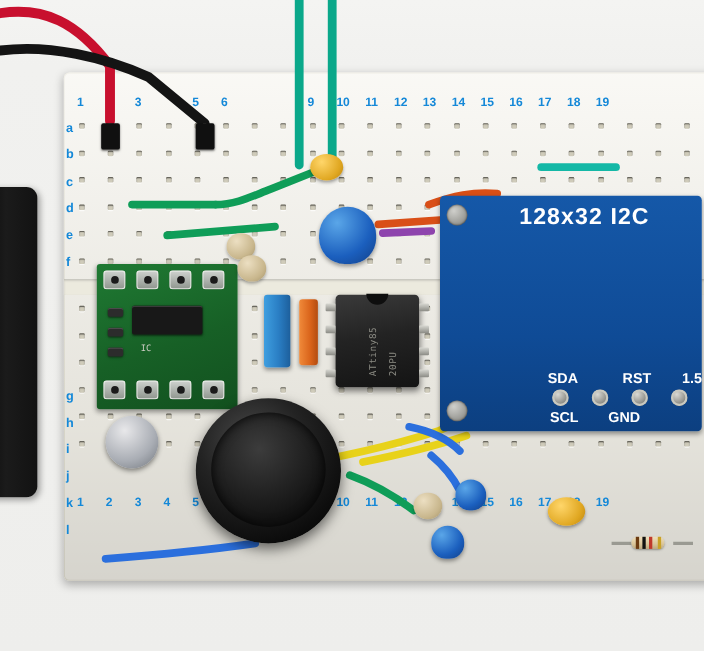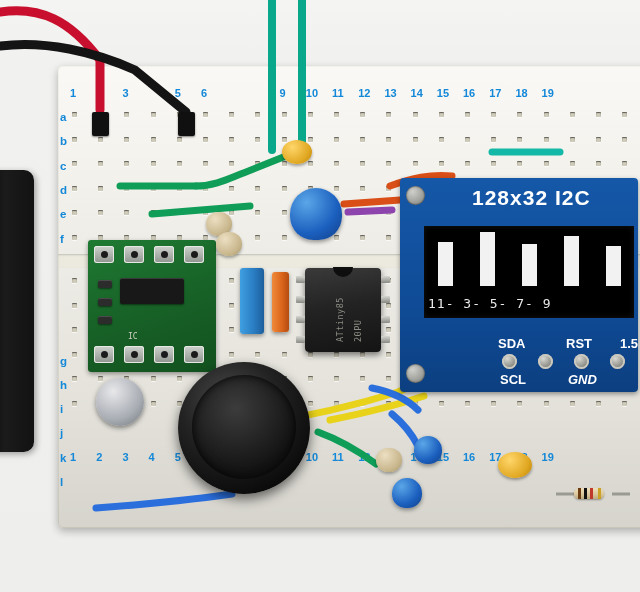--- a/index.html
+++ b/index.html
@@ -469,33 +469,25 @@
     <path d="M612,494 L630,494" stroke="#9a9a92" stroke-width="3" fill="none"></path>
 
     <path d="M100,112 L100,128" stroke="#6f6f68" stroke-width="3"></path>
     <path d="M186,112 L186,128" stroke="#6f6f68" stroke-width="3"></path>
   </svg>
 
   <div class="oled">
     <div class="mount" style="left:6px;top:8px;"></div>
     <div class="mount" style="left:6px;top:186px;"></div>
     <div class="oled-title">128x32 I2C</div>
-    <div class="oled-screen">
-      <div class="bar" style="left:14px;top:16px;width:15px;height:44px;"></div>
-      <div class="bar" style="left:56px;top:6px;width:15px;height:54px;"></div>
-      <div class="bar" style="left:98px;top:18px;width:15px;height:42px;"></div>
-      <div class="bar" style="left:140px;top:10px;width:15px;height:50px;"></div>
-      <div class="bar" style="left:182px;top:20px;width:15px;height:40px;"></div>
-      <div class="oledtext" style="left:4px;top:70px;">11- 3- 5- 7- 9</div>
-    </div>
     <div class="pinlbl" style="left:98px;top:158px;">SDA</div>
     <div class="pinlbl" style="left:166px;top:158px;">RST</div>
     <div class="pinlbl" style="left:220px;top:158px;">1.5</div>
     <div class="pinlbl" style="left:100px;top:194px;">SCL</div>
-    <div class="pinlbl" style="left:168px;top:194px;font-style:italic;">GND</div>
+    <div class="pinlbl" style="left:153px;top:194px;">GND</div>
     <div class="pinpad" style="left:102px;top:176px;"></div>
     <div class="pinpad" style="left:138px;top:176px;"></div>
     <div class="pinpad" style="left:174px;top:176px;"></div>
     <div class="pinpad" style="left:210px;top:176px;"></div>
   </div>
 
   <div class="pcb">
     <div class="pad" style="left:6px;top:6px;">
         <div class="ph"></div>
       </div>
@@ -517,21 +509,21 @@
     <div class="pad" style="left:66px;top:106px;">
         <div class="ph"></div>
       </div>
     <div class="pad" style="left:96px;top:106px;">
         <div class="ph"></div>
       </div>
     <div class="chip-s" style="left:32px;top:38px;width:64px;height:26px;"></div>
     <div class="chip-s" style="left:10px;top:40px;width:14px;height:8px;background:#2c2c2c;"></div>
     <div class="chip-s" style="left:10px;top:58px;width:14px;height:8px;background:#2c2c2c;"></div>
     <div class="chip-s" style="left:10px;top:76px;width:14px;height:8px;background:#2c2c2c;"></div>
-    <div class="silk" style="left:40px;top:92px;">IC</div>
+    <div class="silk" style="left:40px;top:72px;">IC</div>
   </div>
 
   <div class="dip">
     <div class="dipnotch"></div>
     <div class="diptxt" style="left:30px;top:74px;">ATtiny85</div>
     <div class="diptxt" style="left:48px;top:74px;">20PU</div>
     <div class="pin" style="left:-9px;top:8px;"></div>
     <div class="pin" style="left:-9px;top:28px;"></div>
     <div class="pin" style="left:-9px;top:48px;"></div>
     <div class="pin" style="left:-9px;top:68px;"></div>

